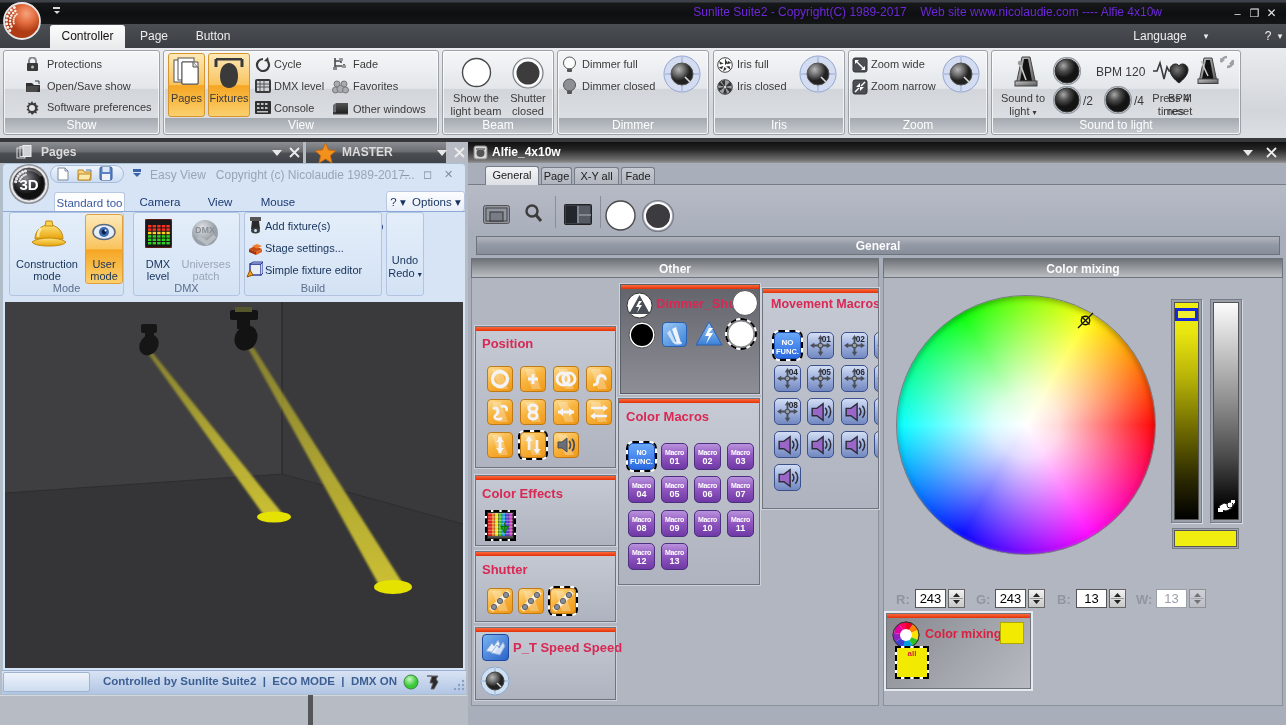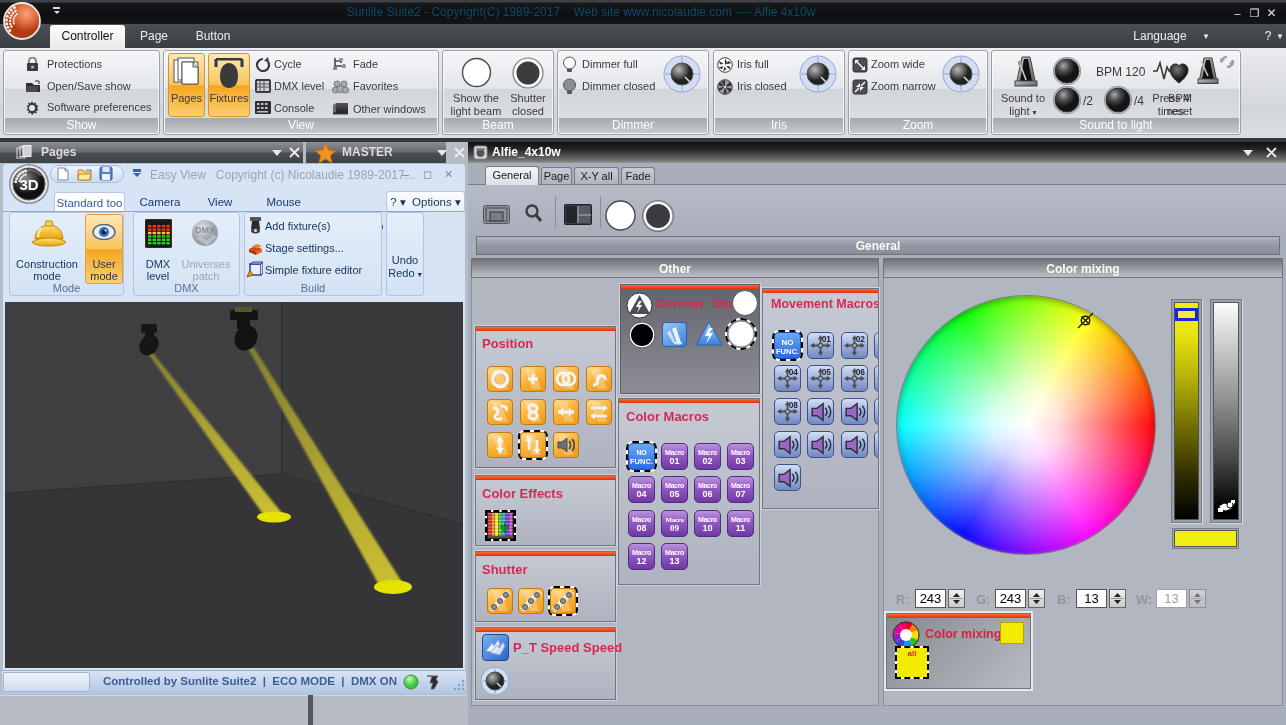--- a/index.html
+++ b/index.html
@@ -1,21 +1,21 @@
 <!DOCTYPE html>
 <html><head><meta charset="utf-8">
 <style>
 *{margin:0;padding:0;box-sizing:border-box;}
 html,body{width:1286px;height:725px;overflow:hidden;}
 body{font-family:"Liberation Sans",sans-serif;background:#b7bbc3;}
 .ab{position:absolute;}
 #root{position:relative;width:1286px;height:725px;background:#b7bbc3;overflow:hidden;}
 
 #titlebar{left:0;top:0;width:1286px;height:24px;background:linear-gradient(#3e4248 0,#3e4248 2px,#17181a 3px,#0e0f10 60%,#151618 100%);color:#f2f2f2;}
-#titletext{left:0;top:5px;width:1162px;text-align:center;font-size:12px;color:#0c4a6e;}
+#titletext{left:0;top:5px;width:1162px;text-align:right;font-size:12px;color:#6d28d9;}
 .winbtn{top:7px;height:13px;color:#e8e8e8;font-size:11px;line-height:13px;text-align:center;}
 
 #tabrow{left:0;top:24px;width:1286px;height:24px;background:linear-gradient(#4b4f54,#3b3f44);}
 .mtab{top:25px;height:23px;line-height:23px;font-size:12px;color:#ededed;text-align:center;}
 #tabact{left:50px;top:25px;width:75px;height:23px;background:linear-gradient(#fdfdfd,#e9eaeb);border-radius:3px 3px 0 0;color:#111;font-size:12px;text-align:center;line-height:23px;}
 
 #ribbon{left:0;top:48px;width:1286px;height:90px;background:linear-gradient(#e9ebee,#d2d5da 70%,#dcdfe3);}
 .rg{position:absolute;top:50px;height:85px;border:1px solid #9ca1a8;border-radius:3px;background:linear-gradient(#f5f6f8 0,#e3e6ea 45%,#d2d6db 46%,#dfe2e6 100%);box-shadow:0 0 0 1px rgba(255,255,255,.65) inset;}
 .rcap{position:absolute;left:1px;right:1px;bottom:1px;height:15px;border-radius:0 0 2px 2px;background:linear-gradient(#a4a9b0,#c6cace);color:#fcfdfe;font-size:12px;text-align:center;line-height:15px;}
 .rlbl{position:absolute;font-size:11px;color:#3a3a3a;white-space:nowrap;}
@@ -424,21 +424,21 @@
       <circle cx="15.6" cy="12.6" r="1.2000000000000002" fill="#fff" opacity=".85"></circle>
       <circle cx="13.8" cy="14.1" r="1.2000000000000002" fill="#fff" opacity=".85"></circle>
       <circle cx="12.4" cy="15.8" r="1.2000000000000002" fill="#fff" opacity=".85"></circle>
       <circle cx="11.5" cy="17.9" r="1.2000000000000002" fill="#fff" opacity=".85"></circle>
       <text x="21" y="27" text-anchor="middle" font-family="Liberation Sans" font-size="15" font-weight="bold" fill="#fff">3D</text>
       <path d="M9 13a15 15 0 0124 0" stroke="#fff" opacity=".25" fill="none" stroke-width="2"></path>
     </svg>
 <div class="ab" style="left:54px;top:192px;width:71px;height:20px;background:#fdfdfe;border:1px solid #b8c8e0;border-bottom:none;border-radius:3px 3px 0 0;font-size:11.5px;color:#3a5a9c;text-align:center;line-height:20px;overflow:hidden;white-space:nowrap;">Standard too</div>
 <div class="ab evtab" style="left:136px;top:196px;width:48px;text-align:center;overflow:hidden;white-space:nowrap;">Camera</div>
 <div class="ab evtab" style="left:200px;top:196px;width:40px;text-align:center;overflow:hidden;white-space:nowrap;">View</div>
-<div class="ab evtab" style="left:255px;top:196px;width:46px;text-align:right;overflow:hidden;white-space:nowrap;">Mouse</div>
+<div class="ab evtab" style="left:255px;top:196px;width:46px;text-align:center;overflow:hidden;white-space:nowrap;">Mouse</div>
 <div class="ab evtab" style="left:310px;top:196px;width:78px;text-align:center;overflow:hidden;white-space:nowrap;margin-top:24px;">Rendering op</div>
 <div class="ab" style="left:386px;top:191px;width:79px;height:21px;background:linear-gradient(#fcfdfe,#e8eef8);border:1px solid #b8c8e0;border-radius:3px;font-size:11.5px;color:#16335e;text-align:center;line-height:20px;">? ▾&nbsp; Options ▾</div>
 <div class="ab" style="left:3px;top:211px;width:462px;height:1px;background:#8aa8d8;"></div>
 <div class="ab" style="left:9px;top:212px;width:115px;height:84px;border:1px solid #b2c4e0;border-radius:3px;background:linear-gradient(#e4eefa,#d3e2f4);">
       <div style="position:absolute;left:0;right:0;bottom:1px;font-size:11px;color:#5e6e8c;text-align:center;">Mode</div>
     </div>
 <div class="ab" style="left:133px;top:212px;width:107px;height:84px;border:1px solid #b2c4e0;border-radius:3px;background:linear-gradient(#e4eefa,#d3e2f4);">
       <div style="position:absolute;left:0;right:0;bottom:1px;font-size:11px;color:#5e6e8c;text-align:center;">DMX</div>
     </div>
 <div class="ab" style="left:244px;top:212px;width:138px;height:84px;border:1px solid #b2c4e0;border-radius:3px;background:linear-gradient(#e4eefa,#d3e2f4);">
@@ -849,21 +849,21 @@
         <i>06</i>
       </div>
       <div class="pm" style="left:108px;top:77px;">
         <b>Macro</b>
         <i>07</i>
       </div>
       <div class="pm" style="left:9px;top:111px;">
         <b>Macro</b>
         <i>08</i>
       </div>
-      <div class="pm" style="left:42px;top:111px;font-family:Liberation Serif, serif;">
+      <div class="pm" style="left:42px;top:111px;">
         <b>Macro</b>
         <i>09</i>
       </div>
       <div class="pm" style="left:75px;top:111px;">
         <b>Macro</b>
         <i>10</i>
       </div>
       <div class="pm" style="left:108px;top:111px;">
         <b>Macro</b>
         <i>11</i>

